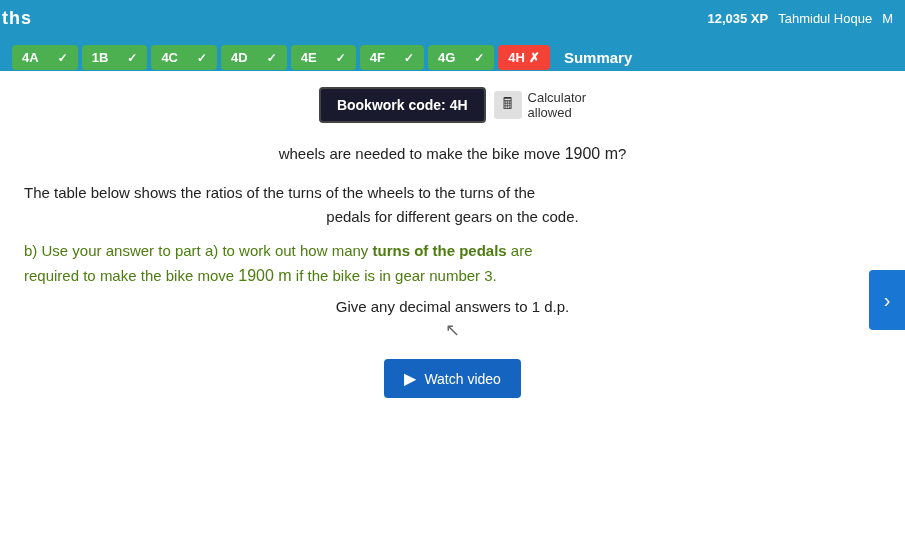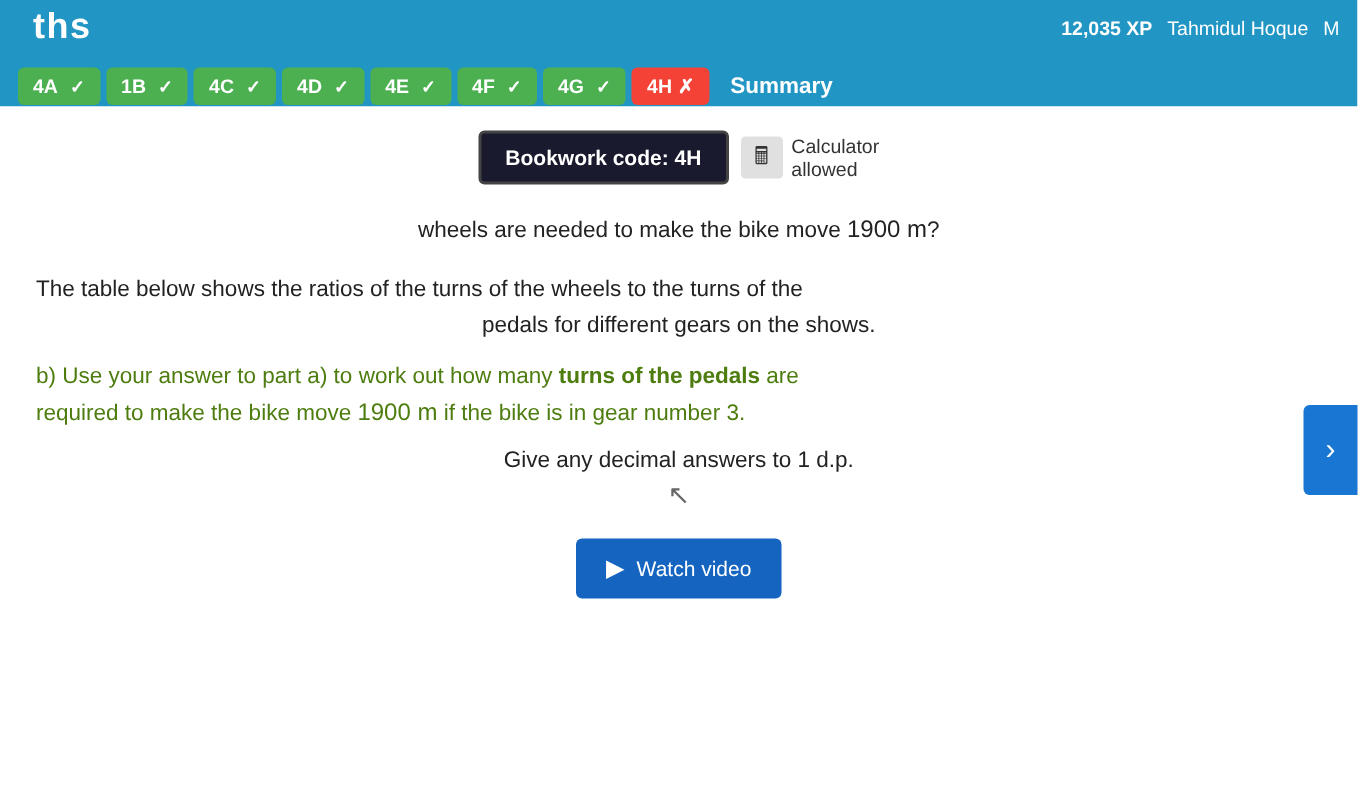--- a/index.html
+++ b/index.html
@@ -16,24 +16,24 @@
       background: #2196c4;
       height: 36px;
       display: flex;
       align-items: center;
       justify-content: flex-end;
       padding: 0 12px;
       position: relative;
     }
     .top-bar-brand {
       position: absolute;
-      left: 22px;
-      color: #fff;
-      font-weight: bold;
-      font-size: 24px;
+      left: 2px;
+      color: #fff;
+      font-weight: bold;
+      font-size: 18px;
       letter-spacing: 1px;
     }
     .top-bar-right {
       display: flex;
       align-items: center;
       gap: 10px;
       color: #fff;
       font-size: 13px;
       margin-left: 27px;
     }
@@ -60,21 +60,21 @@
       background: #4caf50;
       color: #fff;
       border: none;
       border-radius: 4px;
       padding: 5px 10px;
       font-size: 13px;
       font-weight: bold;
       cursor: pointer;
       display: flex;
       align-items: center;
-      gap: 8px;
+      gap: 19px;
     }
     .nav-tab .check {
       font-size: 12px;
     }
     .nav-tab-inactive {
       background: #f44336;
       color: #fff;
       border-radius: 4px;
       padding: 5px 10px;
       font-size: 13px;
@@ -285,21 +285,21 @@
   </div>
 
   <div class="question-block">
     <p class="question-line-center">
       wheels are needed to make the bike move <span class="math-val">1900 m</span>?
     </p>
   </div>
 
   <div class="section-divider">
     <p class="table-text">The table below shows the ratios of the turns of the wheels to the turns of the</p>
-    <p class="question-line-center">pedals for different gears on the shows.</p>
+    <p class="question-line-center">pedals for different gears on the code.</p>
   </div>
 
   <div class="part-b">
     <p>
       b) Use your answer to part a) to work out how many <strong>turns of the pedals</strong> are
     </p>
     <p>
       required to make the bike move <span class="math-val">1900 m</span> if the bike is in gear number 3.
     </p>
   </div>

